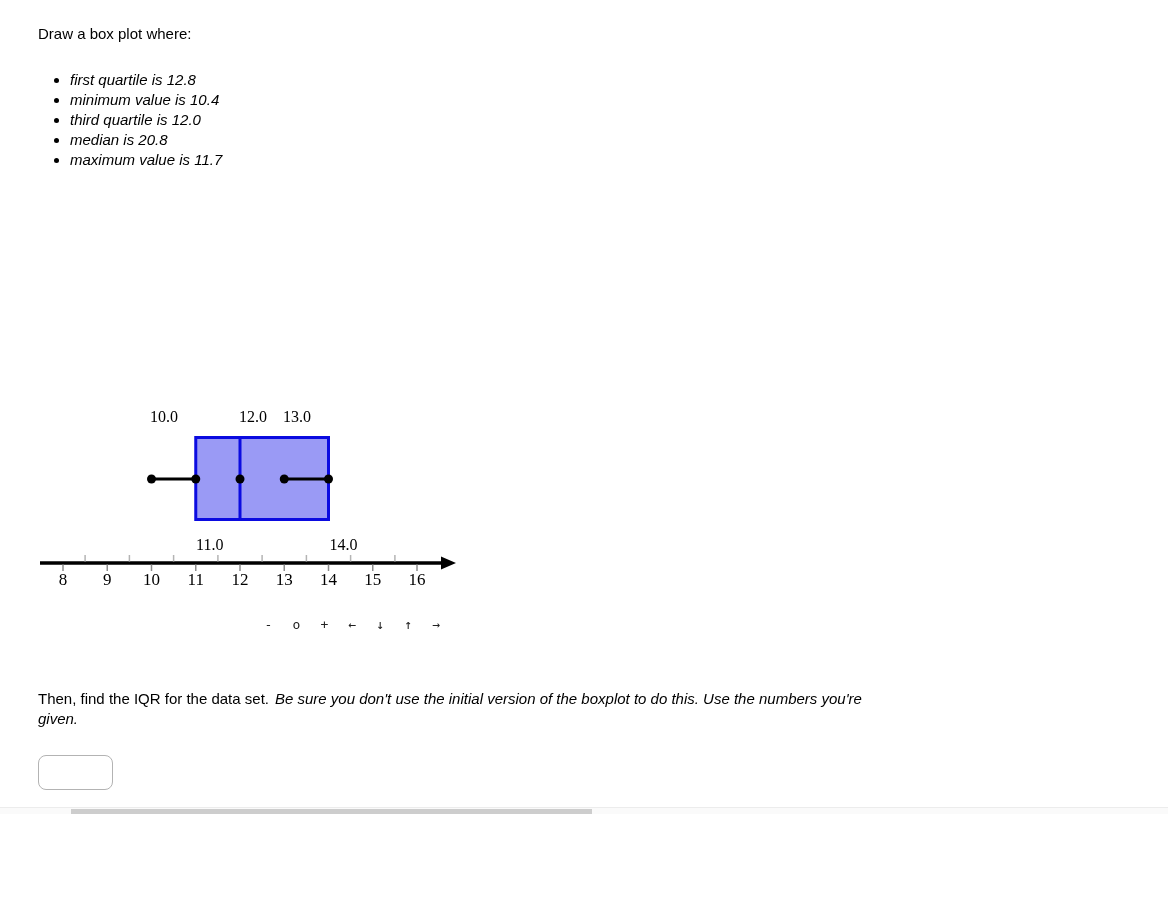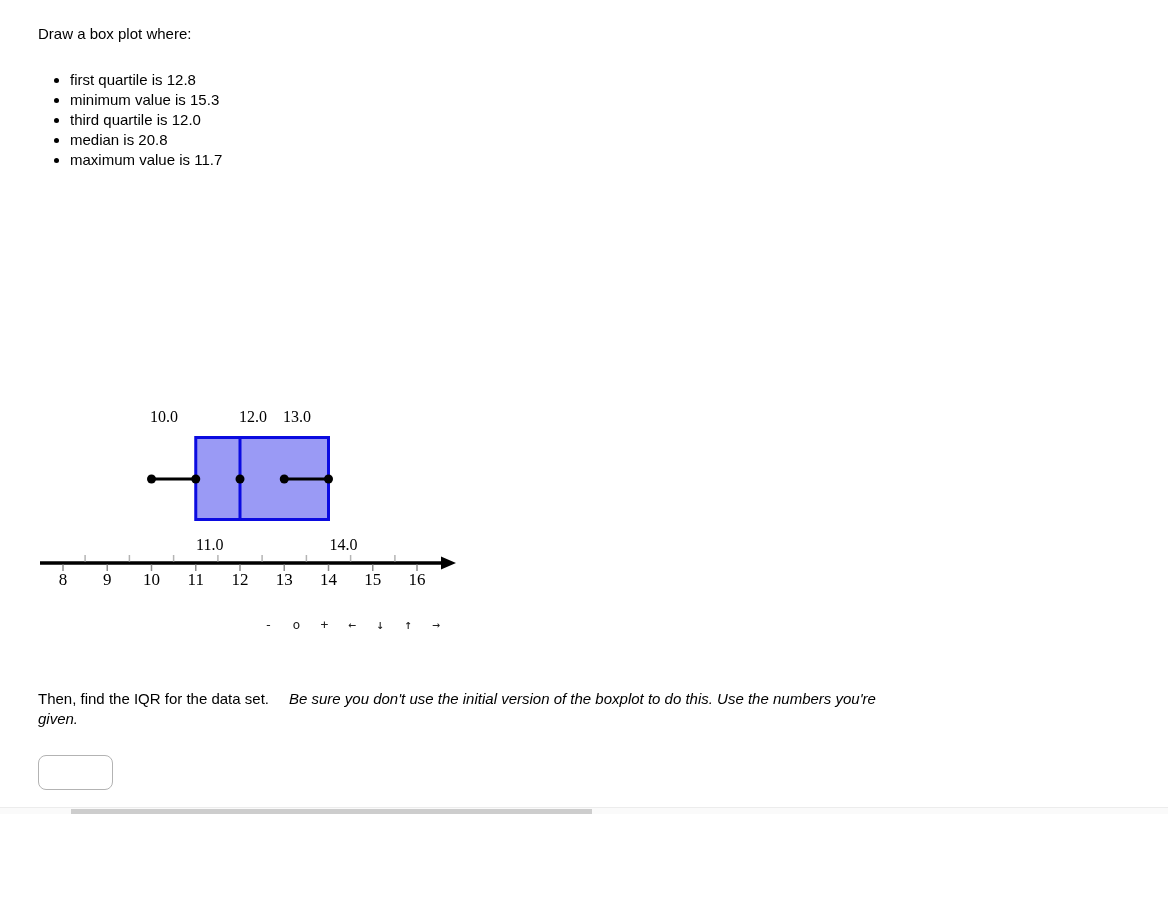--- a/index.html
+++ b/index.html
@@ -18,21 +18,21 @@
     left: 38px; top: 25px;
     font-size: 15px;
   }
   .req-list {
     position: absolute;
     left: 38px; top: 70px;
     list-style: disc;
     padding-left: 32px;
     font-size: 15px;
   }
-  .req-list li { line-height: 20px; }
+  .req-list li { line-height: 20px; font-style: italic; }
   .drag-note {
     position: absolute;
     left: 38px; top: 210px;
     font-size: 15px;
   }
   .plot-svg {
     position: absolute;
     left: 30px; top: 398px;
   }
   .plot-svg text {
@@ -56,21 +56,21 @@
     cursor: pointer;
     user-select: none;
   }
   .iqr-question {
     position: absolute;
     left: 38px; top: 689px;
     width: 856px;
     font-size: 15px;
     line-height: 20px;
   }
-  .iqr-question .reg { margin-right: 20px; }
+  .iqr-question .reg { margin-right: 6px; }
   .iqr-question .ital { font-style: italic; }
   .answer-input {
     position: absolute;
     left: 38px; top: 755px;
     width: 75px; height: 35px;
     border: 1px solid #b3b3b3;
     border-radius: 8px;
     background: #ffffff;
     font-family: "Liberation Sans", sans-serif;
     font-size: 15px;
@@ -101,21 +101,21 @@
 </style>
 </head>
 <body>
 
 <div class="page">
 
   <div class="prompt-title">Draw a box plot where:</div>
 
   <ul class="req-list">
     <li>first quartile is 12.8</li>
-    <li>minimum value is 15.3</li>
+    <li>minimum value is 10.4</li>
     <li>third quartile is 12.0</li>
     <li>median is 20.8</li>
     <li>maximum value is 11.7</li>
   </ul>
 
 
   <svg class="plot-svg" width="440" height="200" viewBox="0 0 440 200">
 
     <text class="pt-label" x="120" y="24" text-anchor="start">10.0</text>
     <text class="pt-label" x="209" y="24" text-anchor="start">12.0</text>

